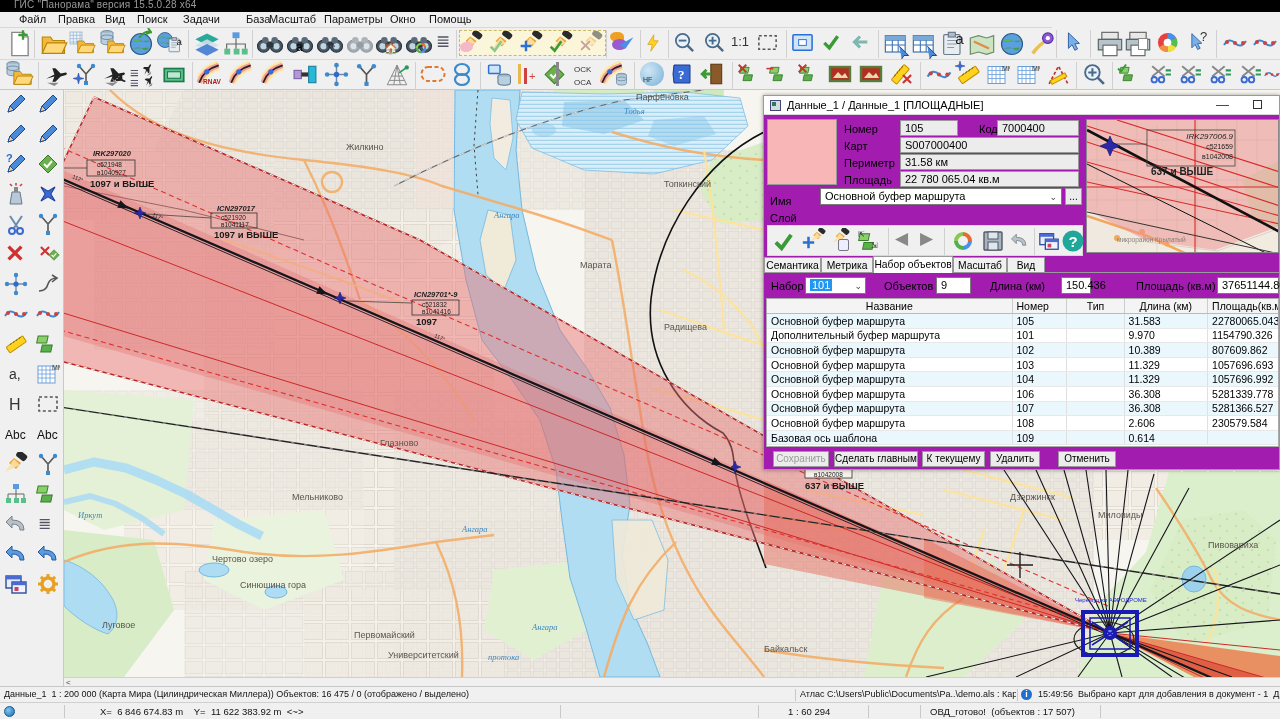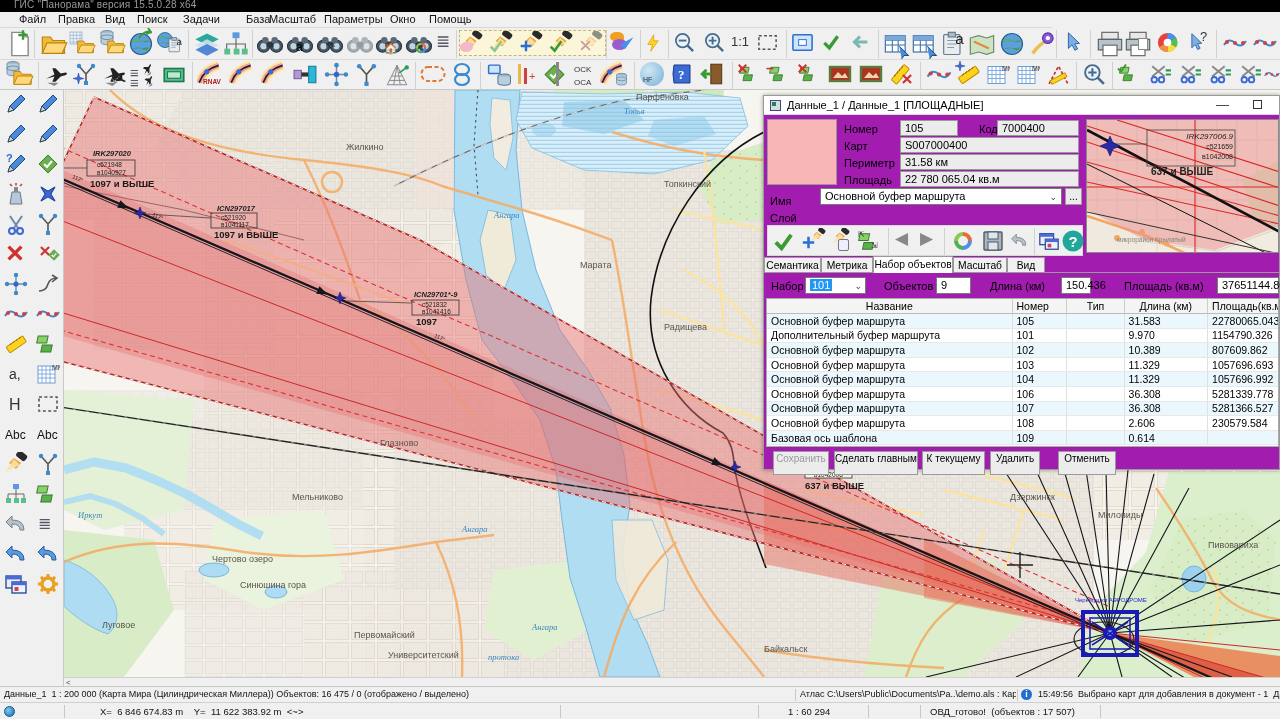--- a/index.html
+++ b/index.html
@@ -14,21 +14,21 @@
 .ic{position:absolute;width:28px;height:28px}
 .sep{position:absolute;top:2px;width:1px;height:28px;background:#d0d0d0}
 .hsb{position:absolute;left:64px;top:677px;width:1216px;height:9px;background:#f0f0f0;border-top:1px solid #d0d0d0;font-size:8px;color:#444;line-height:9px}
 .sb1{position:absolute;left:0;top:686px;width:1280px;height:16px;background:#f0f0f0;border-top:1px solid #c8c8c8;font-size:9px;color:#111;white-space:nowrap}
 .sb2{position:absolute;left:0;top:702px;width:1280px;height:17px;background:#f0f0f0;border-top:1px solid #d0d0d0;font-size:9.5px;color:#111;white-space:nowrap}
 #map{position:absolute;left:64px;top:90px;width:1216px;height:587px}
 #dlg{position:absolute;left:763px;top:95px;width:517px;height:375px;background:#a21caf;border:1px solid #9a9a9a;box-shadow:0 0 4px rgba(0,0,0,.35)}
 .fld{position:absolute;background:#ececec;border:1px solid #999;font-size:11px;color:#000;padding:1px 4px;line-height:13px}
 .wfld{position:absolute;background:#fff;border:1px solid #7a7a7a;font-size:11px;color:#000;padding:1px 4px;line-height:13px}
 .lbl{position:absolute;font-size:11px;color:#000}
-.btn{position:absolute;height:24px;background:#ececec;border:1px solid #9a9a9a;font-size:10px;text-align:center;line-height:14px;color:#000;white-space:nowrap;overflow:hidden}
+.btn{position:absolute;height:16px;background:#ececec;border:1px solid #9a9a9a;font-size:10px;text-align:center;line-height:14px;color:#000;white-space:nowrap;overflow:hidden}
 .tab{position:absolute;height:15px;background:#f0f0f0;border:1px solid #9a9a9a;border-bottom:none;font-size:10.3px;text-align:center;line-height:15px;top:161px;white-space:nowrap;overflow:hidden}
 table.grid{position:absolute;border-collapse:collapse;font-size:10.5px;background:#fff}
 table.grid td{border-right:1px solid #e0e0e0;border-bottom:1px solid #e8e8e8;padding:0 4px;height:14.6px;white-space:nowrap;overflow:hidden}
 </style></head>
 <body>
 <div id="app">
 <div class="titlebar">
       <span style="position:absolute;left:2px;top:2px;width:9px;height:9px;background:linear-gradient(135deg,#e03030 30%,#30a030 30% 60%,#3060e0 60%)border-radius:2px"></span>
       <span class="txt">ГИС "Панорама" версия 15.5.0.28 x64</span>
     </div>
@@ -1070,21 +1070,21 @@
 <div class="tab" style="left:109px;width:80px;background:#fff;height:17px;top:160px;z-index:2">Набор объектов</div>
 <div class="tab" style="left:189px;width:54px">Масштаб</div>
 <div class="tab" style="left:243px;width:38px">Вид</div>
 <div style="position:absolute;left:0;top:176px;width:515px;height:1px;background:#9a9a9a"></div>
 <span class="lbl" style="left:7px;top:184px">Набор</span>
 <div class="wfld" style="left:41px;top:181px;width:61px;height:17px"><span style="background:#2196f3;color:#fff;padding:0 2px">101</span><span style="position:absolute;right:3px;top:2px;color:#444;font-size:9px">⌄</span></div>
 <span class="lbl" style="left:120px;top:184px">Объектов</span>
 <div class="wfld" style="left:172px;top:181px;width:35px;height:17px">9</div>
 <span class="lbl" style="left:226px;top:184px">Длина (км)</span>
 <div class="wfld" style="left:297px;top:181px;width:30px;height:17px">150.436</div>
-<span class="lbl" style="left:360px;top:184px">Площадь (кв.м)</span>
+<span class="lbl" style="left:372px;top:184px">Площадь (кв.м)</span>
 <div class="wfld" style="left:453px;top:181px;width:62px;height:17px">37651144.804</div>
 <div style="position:absolute;left:2px;top:202px;width:513px;height:149px;background:#fff;border:1px solid #aaa;overflow:hidden">
 <table class="grid" style="left:0;top:0;width:540px;table-layout:fixed">
 <tbody>
             <tr style="background:#f4f4f4;height:14px">
 <td style="width:223px;text-align:center;border-right:1px solid #ccc;border-bottom:1px solid #bbb">Название</td>
 <td style="width:50px;border-right:1px solid #ccc;border-bottom:1px solid #bbb">Номер</td>
 <td style="width:52px;text-align:center;border-right:1px solid #ccc;border-bottom:1px solid #bbb">Тип</td>
 <td style="width:76px;border-right:1px solid #ccc;border-bottom:1px solid #bbb;text-align:center">Длина (км)</td>
 <td style="width:90px;border-bottom:1px solid #bbb;text-align:left">Площадь(кв.м</td>

